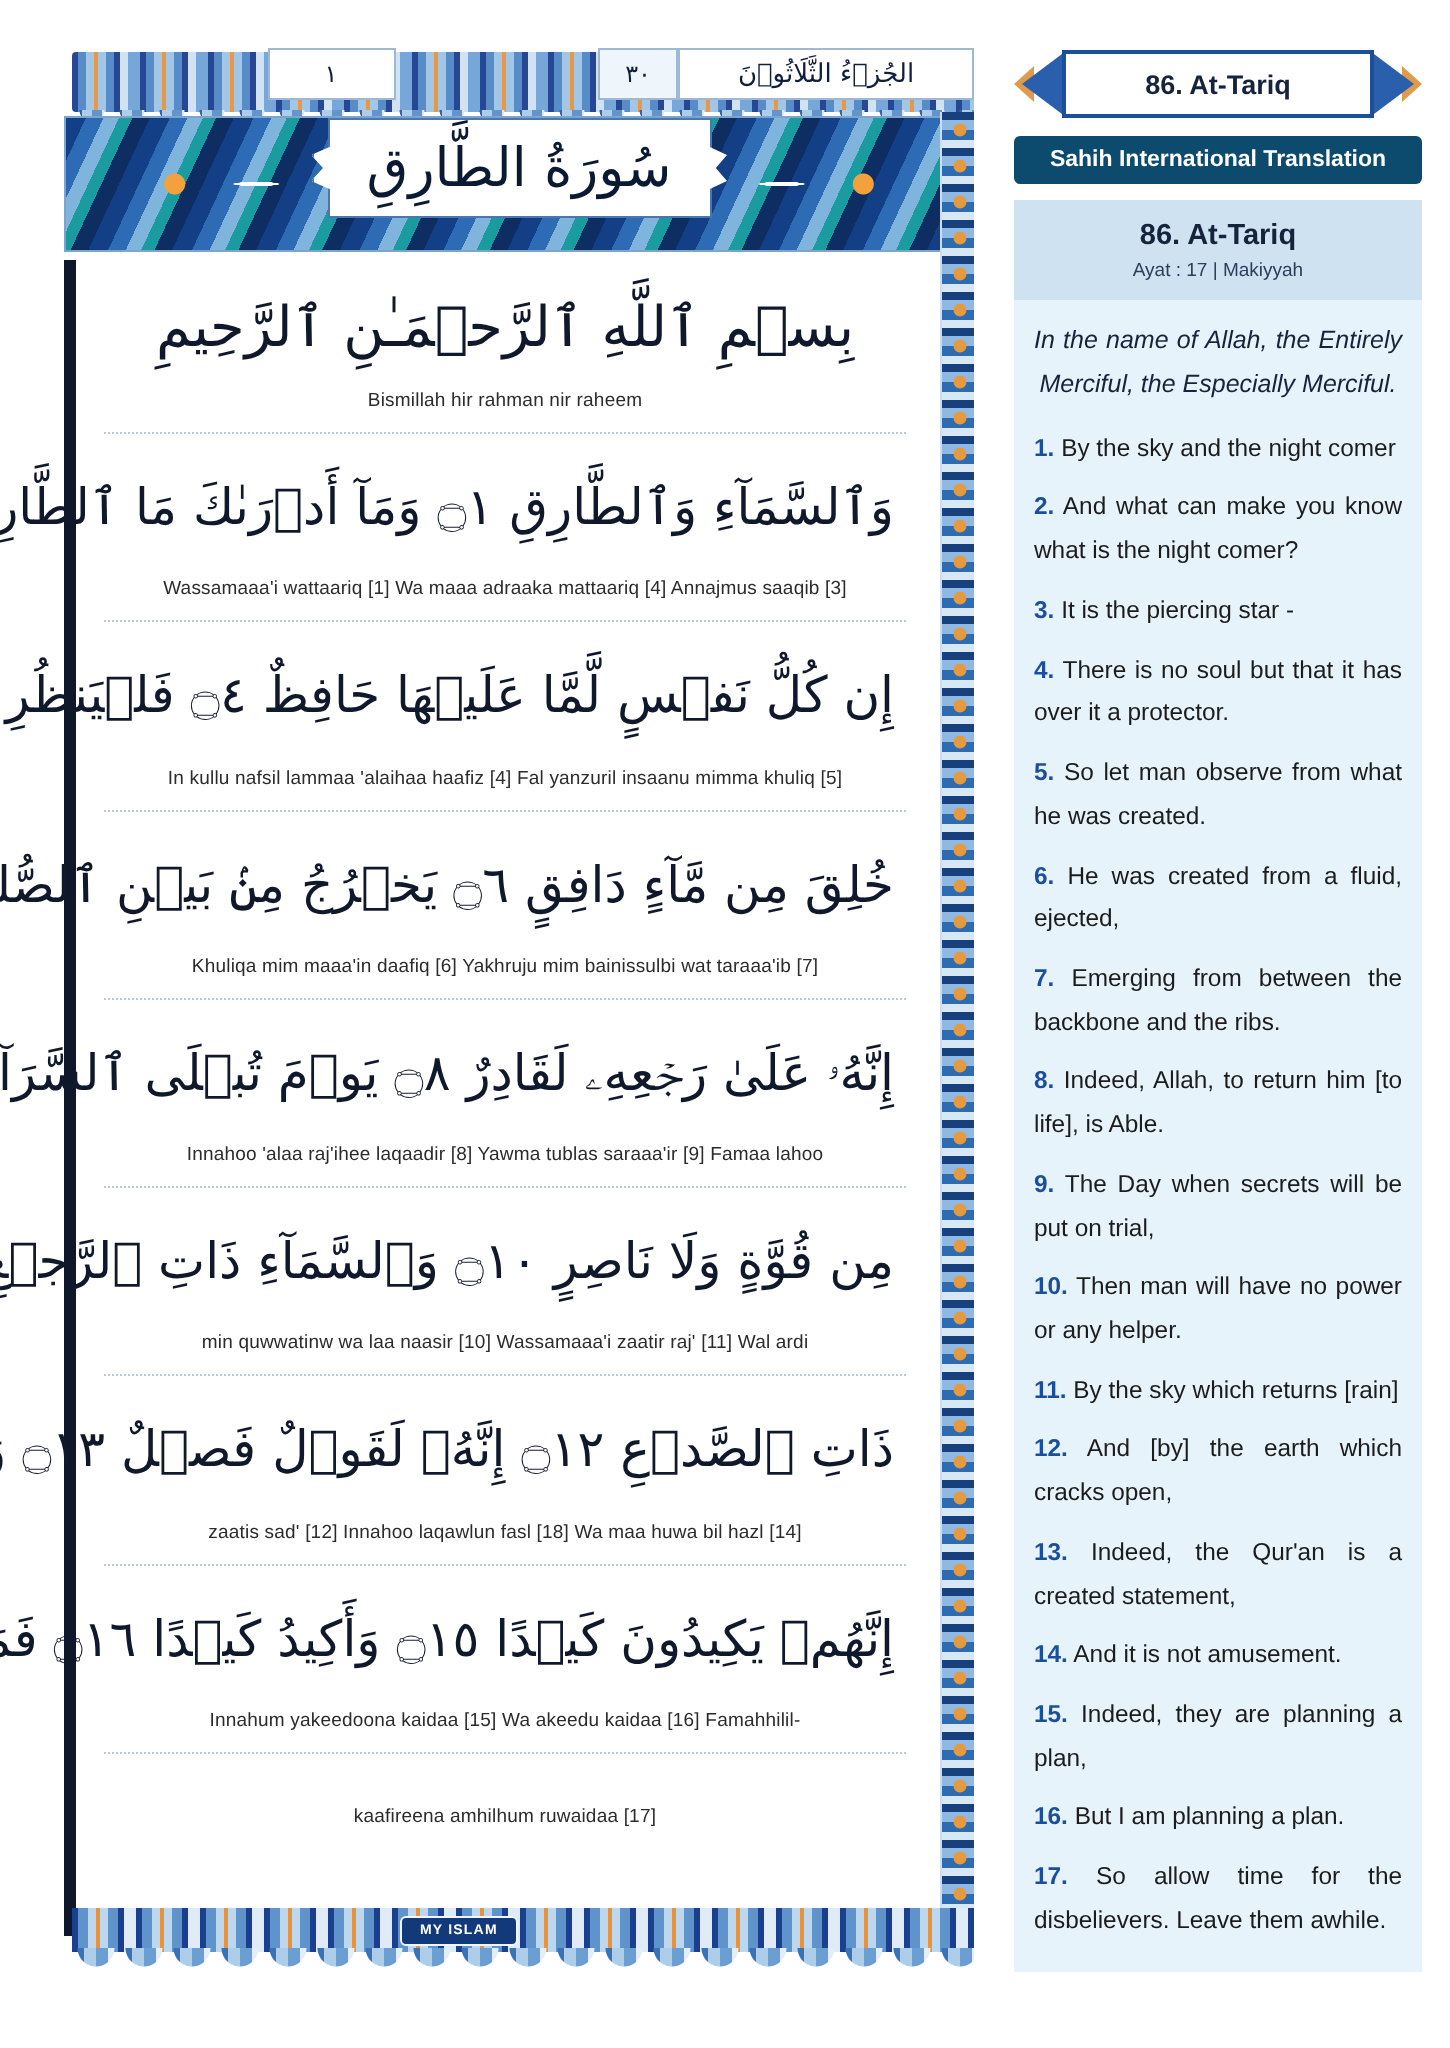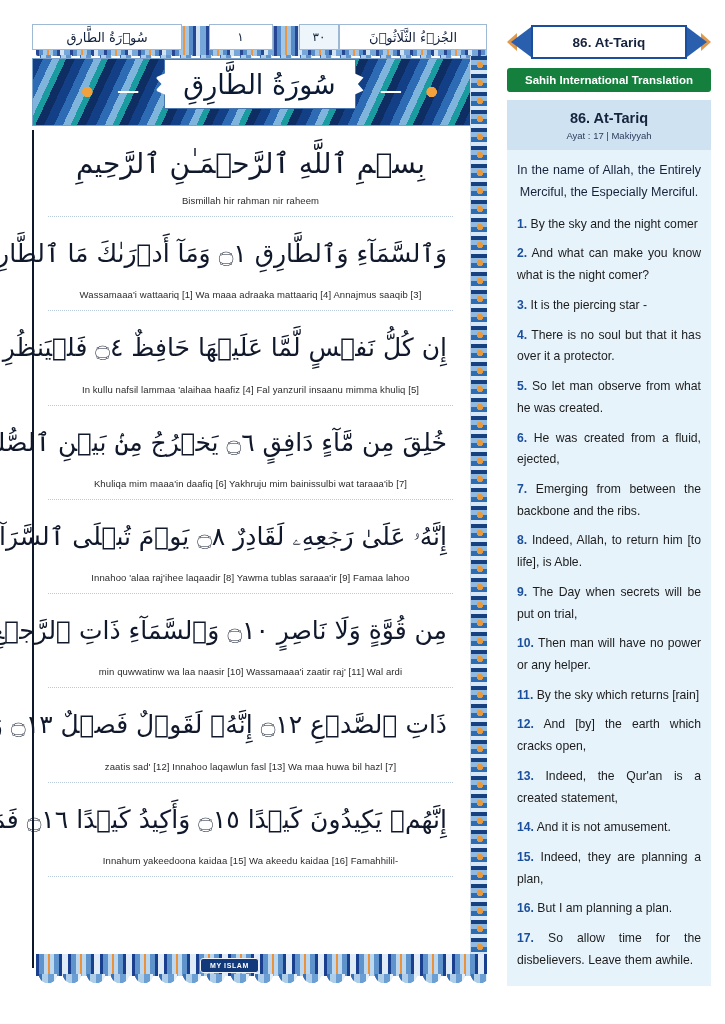--- a/index.html
+++ b/index.html
@@ -130,21 +130,21 @@
         #d7e7f6 14px,#d7e7f6 18px);
     background-size:18px 18px,100% 18px;
     border-left:1px solid #cdddee;
   }
 
   
   .verses{
     position:relative;
     margin-top:4px;
     padding-right:34px;
-    border-left:2px solid #0f172a;
+    border-left:6px solid #0f172a;
     padding-left:14px;
     height:838px;
     box-sizing:border-box;
   }
   .verse-block{
     padding:14px 6px 10px 6px;
     border-bottom:1px dotted #b9c9dc;
   }
   .verse-block:last-child{border-bottom:none;}
   .ayah-ar{
@@ -240,61 +240,60 @@
   }
   .tp-arrow-tip.left{left:0;
     border-top:9px solid transparent;border-bottom:9px solid transparent;
     border-right:10px solid #e09a4e;}
   .tp-arrow-tip.right{right:0;
     border-top:9px solid transparent;border-bottom:9px solid transparent;
     border-left:10px solid #e09a4e;}
 
   .tp-ribbon{
     margin:10px 6px 0 6px;
-    background:#15803d;color:#ffffff;
+    background:#0c4a6e;color:#ffffff;
     text-align:center;font-size:11.5px;font-weight:bold;
     padding:6px 4px;border-radius:3px;
   }
   .tp-body{
     margin:8px 6px 0 6px;
     background:#e7f3fb;
     padding:0 10px 14px 10px;
     box-sizing:border-box;
   }
   .tp-surahcard{
     background:#cfe2f1;
     text-align:center;
     padding:10px 4px 9px 4px;
     margin:0 -10px 0 -10px;
   }
   .tp-surahcard .name{font-size:14.5px;font-weight:bold;color:#16233c;}
   .tp-surahcard .meta{font-size:9.5px;color:#2b3d5c;margin-top:4px;}
   .tp-bismillah{
-    font-size:12.5px;line-height:1.75;
+    font-style:italic;font-size:12.5px;line-height:1.75;
     color:#16233c;text-align:justify;text-align-last:center;
     padding:10px 0 2px 0;
   }
   .ayah-line{
     font-size:12.2px;line-height:1.78;color:#1c1c1c;
     text-align:justify;
     margin:8px 0 0 0;
   }
   .ayah-line .num{color:#1b4f9c;font-weight:bold;}
 </style>
 </head>
 <body>
 
 <div class="page">
 
   <div class="arabic-page">
 
     <div class="top-band"></div>
 
     <div class="header-row">
-      <div class="hdr-box hdr-surah">سُوۡرَةُ الطَّارق</div>
       <div class="hdr-spacer"></div>
       <div class="hdr-box hdr-page">١</div>
       <div class="hdr-spacer"></div>
       <div class="hdr-box hdr-juz-num">٣٠</div>
       <div class="hdr-box hdr-juz">الجُزۡءُ الثَّلَاثُوۡنَ</div>
     </div>
 
     <div class="surah-banner">
       <div class="cartouche">
         <span class="surah-title-ar">سُورَةُ الطَّارِقِ</span>
@@ -330,29 +329,30 @@
         <div class="translit">Innahoo 'alaa raj'ihee laqaadir  [8]  Yawma tublas saraaa'ir  [9]  Famaa lahoo</div>
       </div>
 
       <div class="verse-block">
         <div class="ayah-ar">مِن قُوَّةٍ وَلَا نَاصِرٍ ۝١٠ وَٱلسَّمَآءِ ذَاتِ ٱلرَّجۡعِ ۝١١ وَٱلۡأَرۡضِ</div>
         <div class="translit">min quwwatinw wa laa naasir  [10]  Wassamaaa'i zaatir raj'  [11]  Wal ardi</div>
       </div>
 
       <div class="verse-block">
         <div class="ayah-ar">ذَاتِ ٱلصَّدۡعِ ۝١٢ إِنَّهُۥ لَقَوۡلٌ فَصۡلٌ ۝١٣ وَمَا هُوَ بِٱلۡهَزۡلِ ۝١٤</div>
-        <div class="translit">zaatis sad'  [12]  Innahoo laqawlun fasl  [13]  Wa maa huwa bil hazl  [7]</div>
+        <div class="translit">zaatis sad'  [12]  Innahoo laqawlun fasl  [18]  Wa maa huwa bil hazl  [14]</div>
       </div>
 
       <div class="verse-block">
         <div class="ayah-ar">إِنَّهُمۡ يَكِيدُونَ كَيۡدًا ۝١٥ وَأَكِيدُ كَيۡدًا ۝١٦ فَمَهِّلِ</div>
         <div class="translit">Innahum yakeedoona kaidaa  [15]  Wa akeedu kaidaa  [16]  Famahhilil-</div>
       </div>
 
       <div class="verse-block">
+        <div class="translit">kaafireena amhilhum ruwaidaa  [17]</div>
       </div>
 
     </div>
 
     <div class="bottom-band">
       <span class="brand-badge">MY ISLAM</span>
     </div>
   </div>
 
   <div class="trans-pane">

